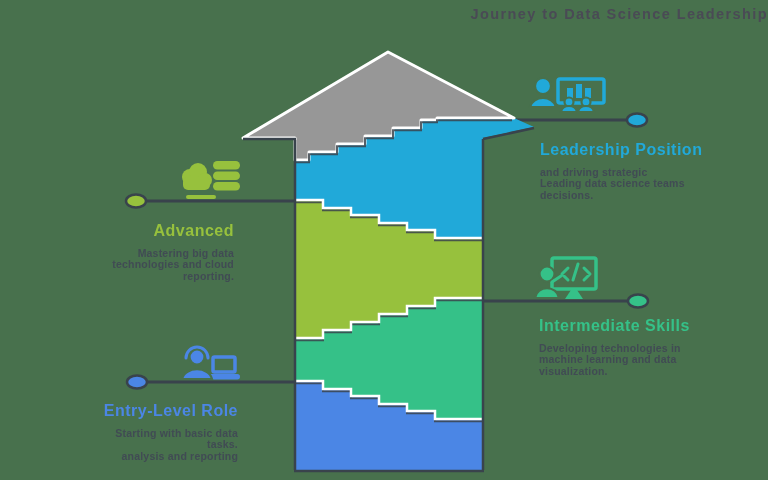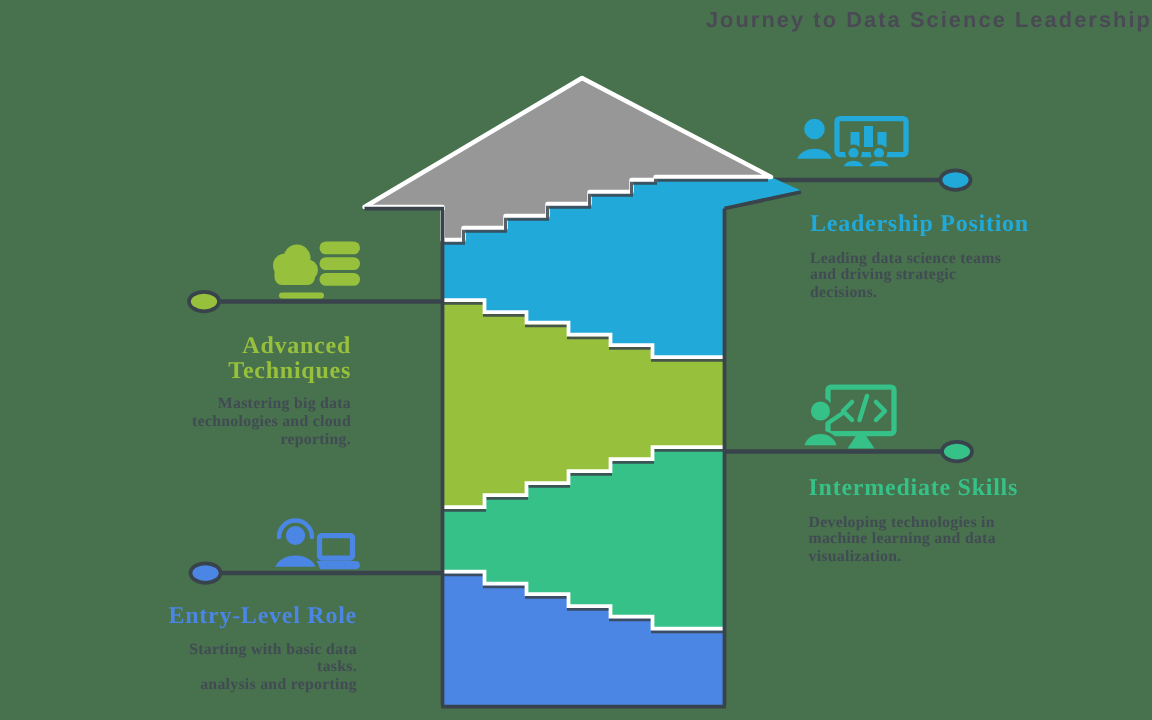--- a/index.html
+++ b/index.html
@@ -9,21 +9,21 @@
     background:var(--bg);
     font-family:"Liberation Sans", sans-serif;
     position:relative;
   }
   .page{position:absolute;inset:0;}
   .main-title{
     position:absolute;left:0;right:0;top:6px;
     text-align:right;font-size:14.5px;font-weight:bold;
     letter-spacing:1.4px;color:#4a4a55;
   }
-  .stage{position:absolute;font-family:Liberation Serif, serif;}
+  .stage{position:absolute;}
   .stage.align-right{text-align:right;}
   .stage.align-left{text-align:left;}
   .stage-title{font-size:16px;line-height:16.5px;font-weight:bold;letter-spacing:.5px;}
   .stage-desc{margin-top:8px;font-size:10.5px;line-height:11.8px;font-weight:bold;letter-spacing:.2px;color:#414b54;}
   .c-entry{color:#4b86e5;}
   .c-intermediate{color:#35c188;}
   .c-advanced{color:#97c13d;}
   .c-leadership{color:#21a9d9;}
   svg{position:absolute;left:0;top:0;}
   .ic-f{fill:currentColor;}
@@ -123,34 +123,33 @@
     <div class="stage-desc">
       <div>Starting with basic data</div>
       <div>tasks.</div>
       <div>analysis and reporting</div>
     </div>
   </div>
 
   <div class="stage align-right" style="left:36px;top:223px;width:198px;">
     <div class="stage-title c-advanced">
       <div>Advanced</div>
-      <div>Techniques</div>
     </div>
     <div class="stage-desc">
       <div>Mastering big data</div>
       <div>technologies and cloud</div>
       <div>reporting.</div>
     </div>
   </div>
 
   <div class="stage align-left" style="left:540px;top:142px;width:218px;">
     <div class="stage-title c-leadership">Leadership Position</div>
     <div class="stage-desc">
+      <div>and driving strategic</div>
       <div>Leading data science teams</div>
-      <div>and driving strategic</div>
       <div>decisions.</div>
     </div>
   </div>
 
   <div class="stage align-left" style="left:539px;top:318px;width:218px;">
     <div class="stage-title c-intermediate">Intermediate Skills</div>
     <div class="stage-desc">
       <div>Developing technologies in</div>
       <div>machine learning and data</div>
       <div>visualization.</div>

